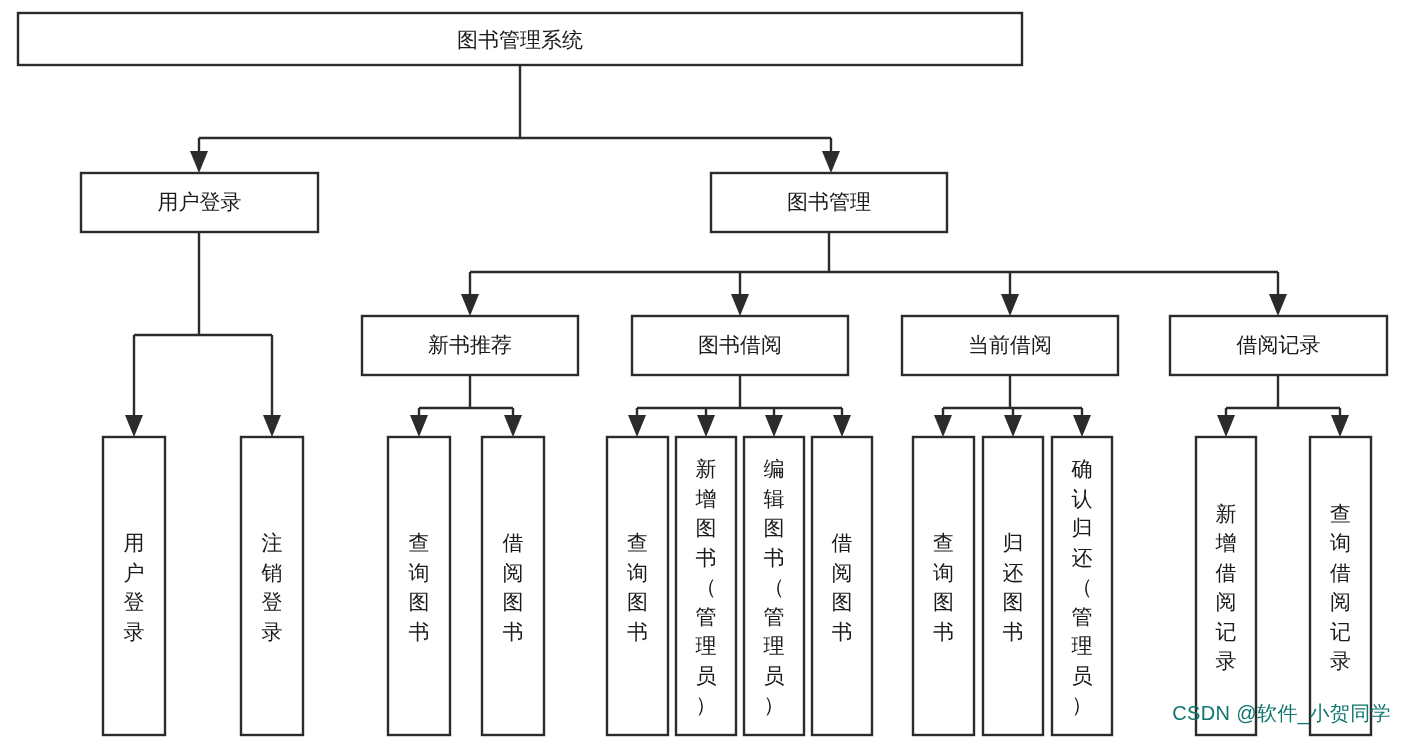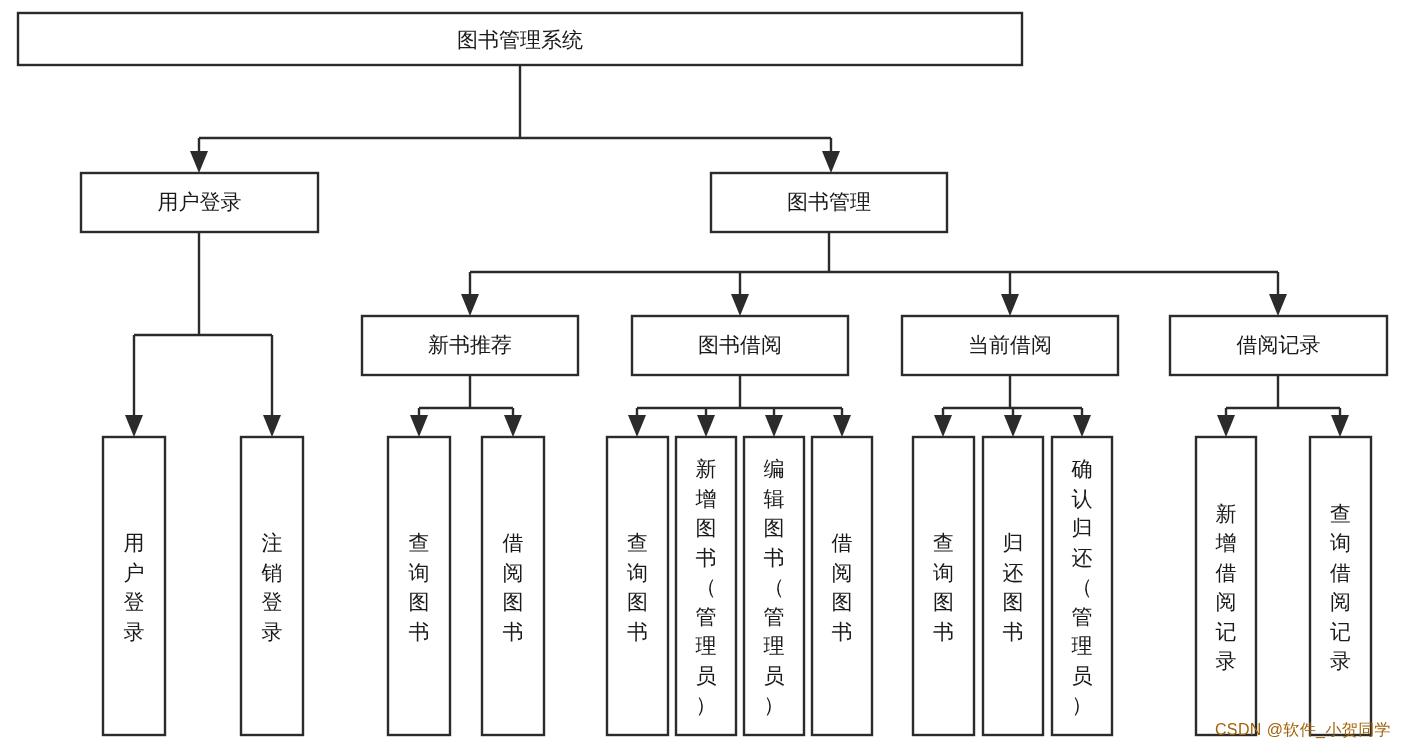--- a/index.html
+++ b/index.html
@@ -51,24 +51,24 @@
   }
   .node-label-vertical {
     fill: #1a1a1a;
     font-family: "Liberation Sans", "DejaVu Sans", sans-serif;
     font-size: 21px;
     text-anchor: middle;
   }
   .watermark {
     position: absolute;
     right: 14px;
-    bottom: 6px;
-    font-family: "Liberation Sans", "DejaVu Sans", sans-serif;
-    font-size: 16px;
-    color: #a16207;
+    bottom: 20px;
+    font-family: "Liberation Sans", "DejaVu Sans", sans-serif;
+    font-size: 20px;
+    color: #0f766e;
     letter-spacing: 0.4px;
     white-space: nowrap;
     user-select: none;
   }
 </style>
 </head>
 <body>
 
 <div id="diagram-root">
 

